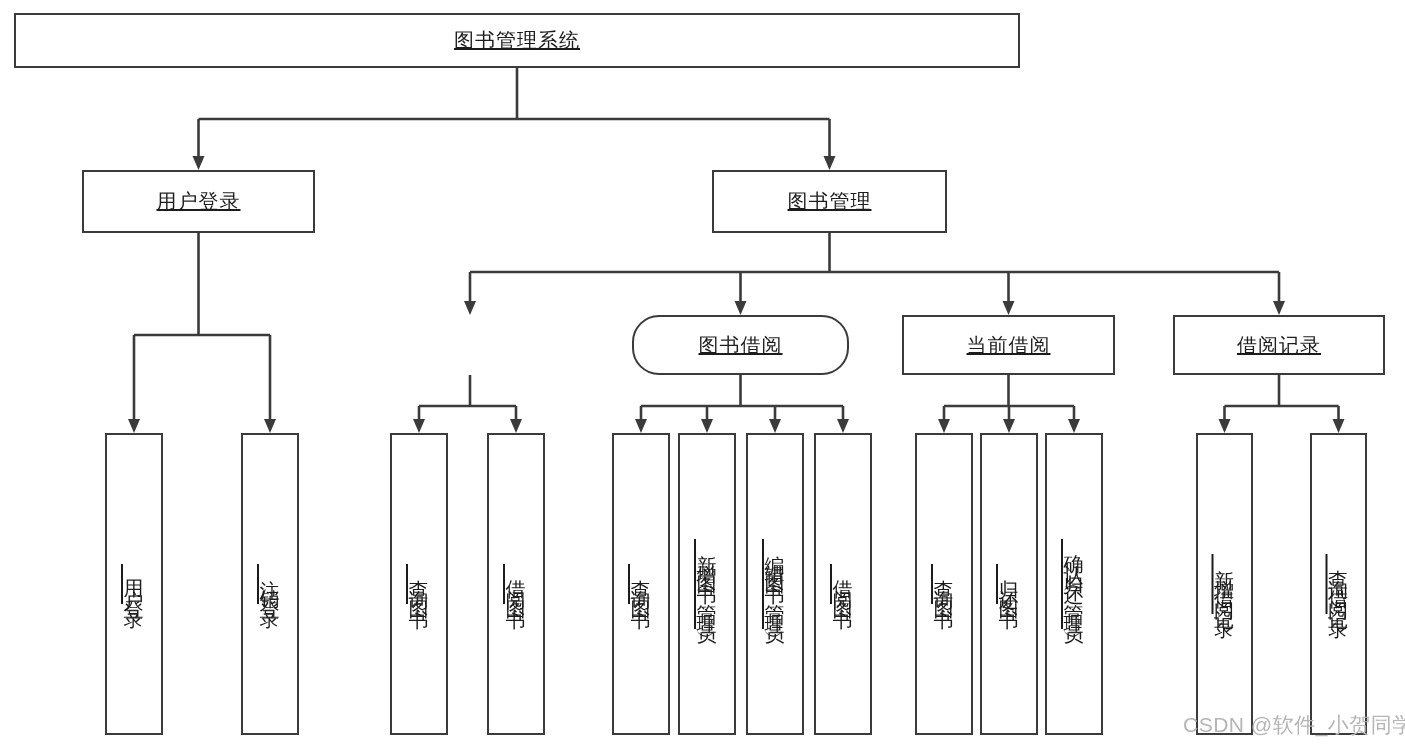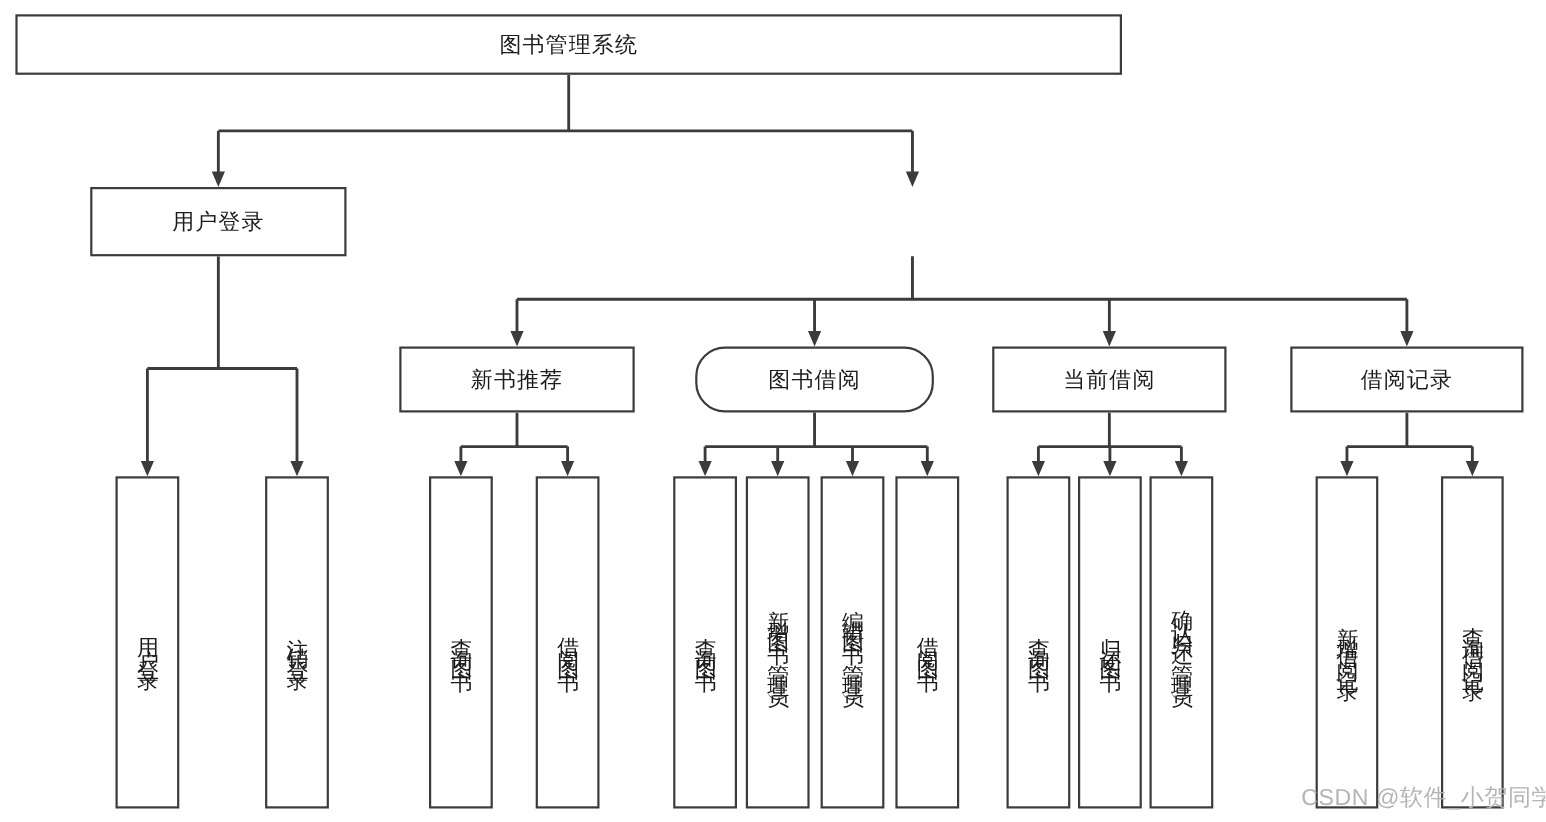--- a/index.html
+++ b/index.html
@@ -24,20 +24,21 @@
     box-sizing: border-box;
     border: 2.5px solid var(--line, #3b3b3b);
     background: #ffffff;
     display: flex;
     align-items: center;
     justify-content: center;
     color: var(--text, #1c1c1c);
     font-size: 20px;
     letter-spacing: 1px;
     white-space: nowrap;
+    text-decoration: underline;
   }
   .node.root { border-width: 2.2px; }
   .node.leaf {
     writing-mode: vertical-rl;
     text-orientation: mixed;
     letter-spacing: 0.5em;
     white-space: normal;
     line-height: 1.1;
   }
   .watermark {
@@ -102,22 +103,22 @@
     <g>
       <path d="M1279 375 V406 M1224.5 406 H1338.5 M1224.5 406 V425 M1338.5 406 V425"></path>
       <polygon points="1218.5,419 1230.5,419 1224.5,433"></polygon>
       <polygon points="1332.5,419 1344.5,419 1338.5,433"></polygon>
     </g>
   </svg>
 
   <div class="node root" style="left:14px; top:13px; width:1006px; height:55px;">图书管理系统</div>
 
   <div class="node" style="left:82px; top:170px; width:233px; height:63px;">用户登录</div>
+  <div class="node" style="left:712px; top:170px; width:235px; height:63px;">图书管理</div>
 
-  <div class="node" style="left:363px; top:315px; width:214px; height:60px;">新书推荐</div>
   <div class="node" style="left:632px; top:315px; width:217px; height:60px;border-radius:27px;">图书借阅</div>
   <div class="node" style="left:1173px; top:315px; width:212px; height:60px;">借阅记录</div>
   <div class="node" style="left:902px; top:315px; width:213px; height:60px;">当前借阅</div>
 
   <div class="node leaf" style="left:105px; top:433px; width:58px; height:302px;">用户登录</div>
   <div class="node leaf" style="left:241px; top:433px; width:58px; height:302px;">注销登录</div>
 
   <div class="node leaf" style="left:390px; top:433px; width:58px; height:302px;">查询图书</div>
   <div class="node leaf" style="left:487px; top:433px; width:58px; height:302px;">借阅图书</div>
 

